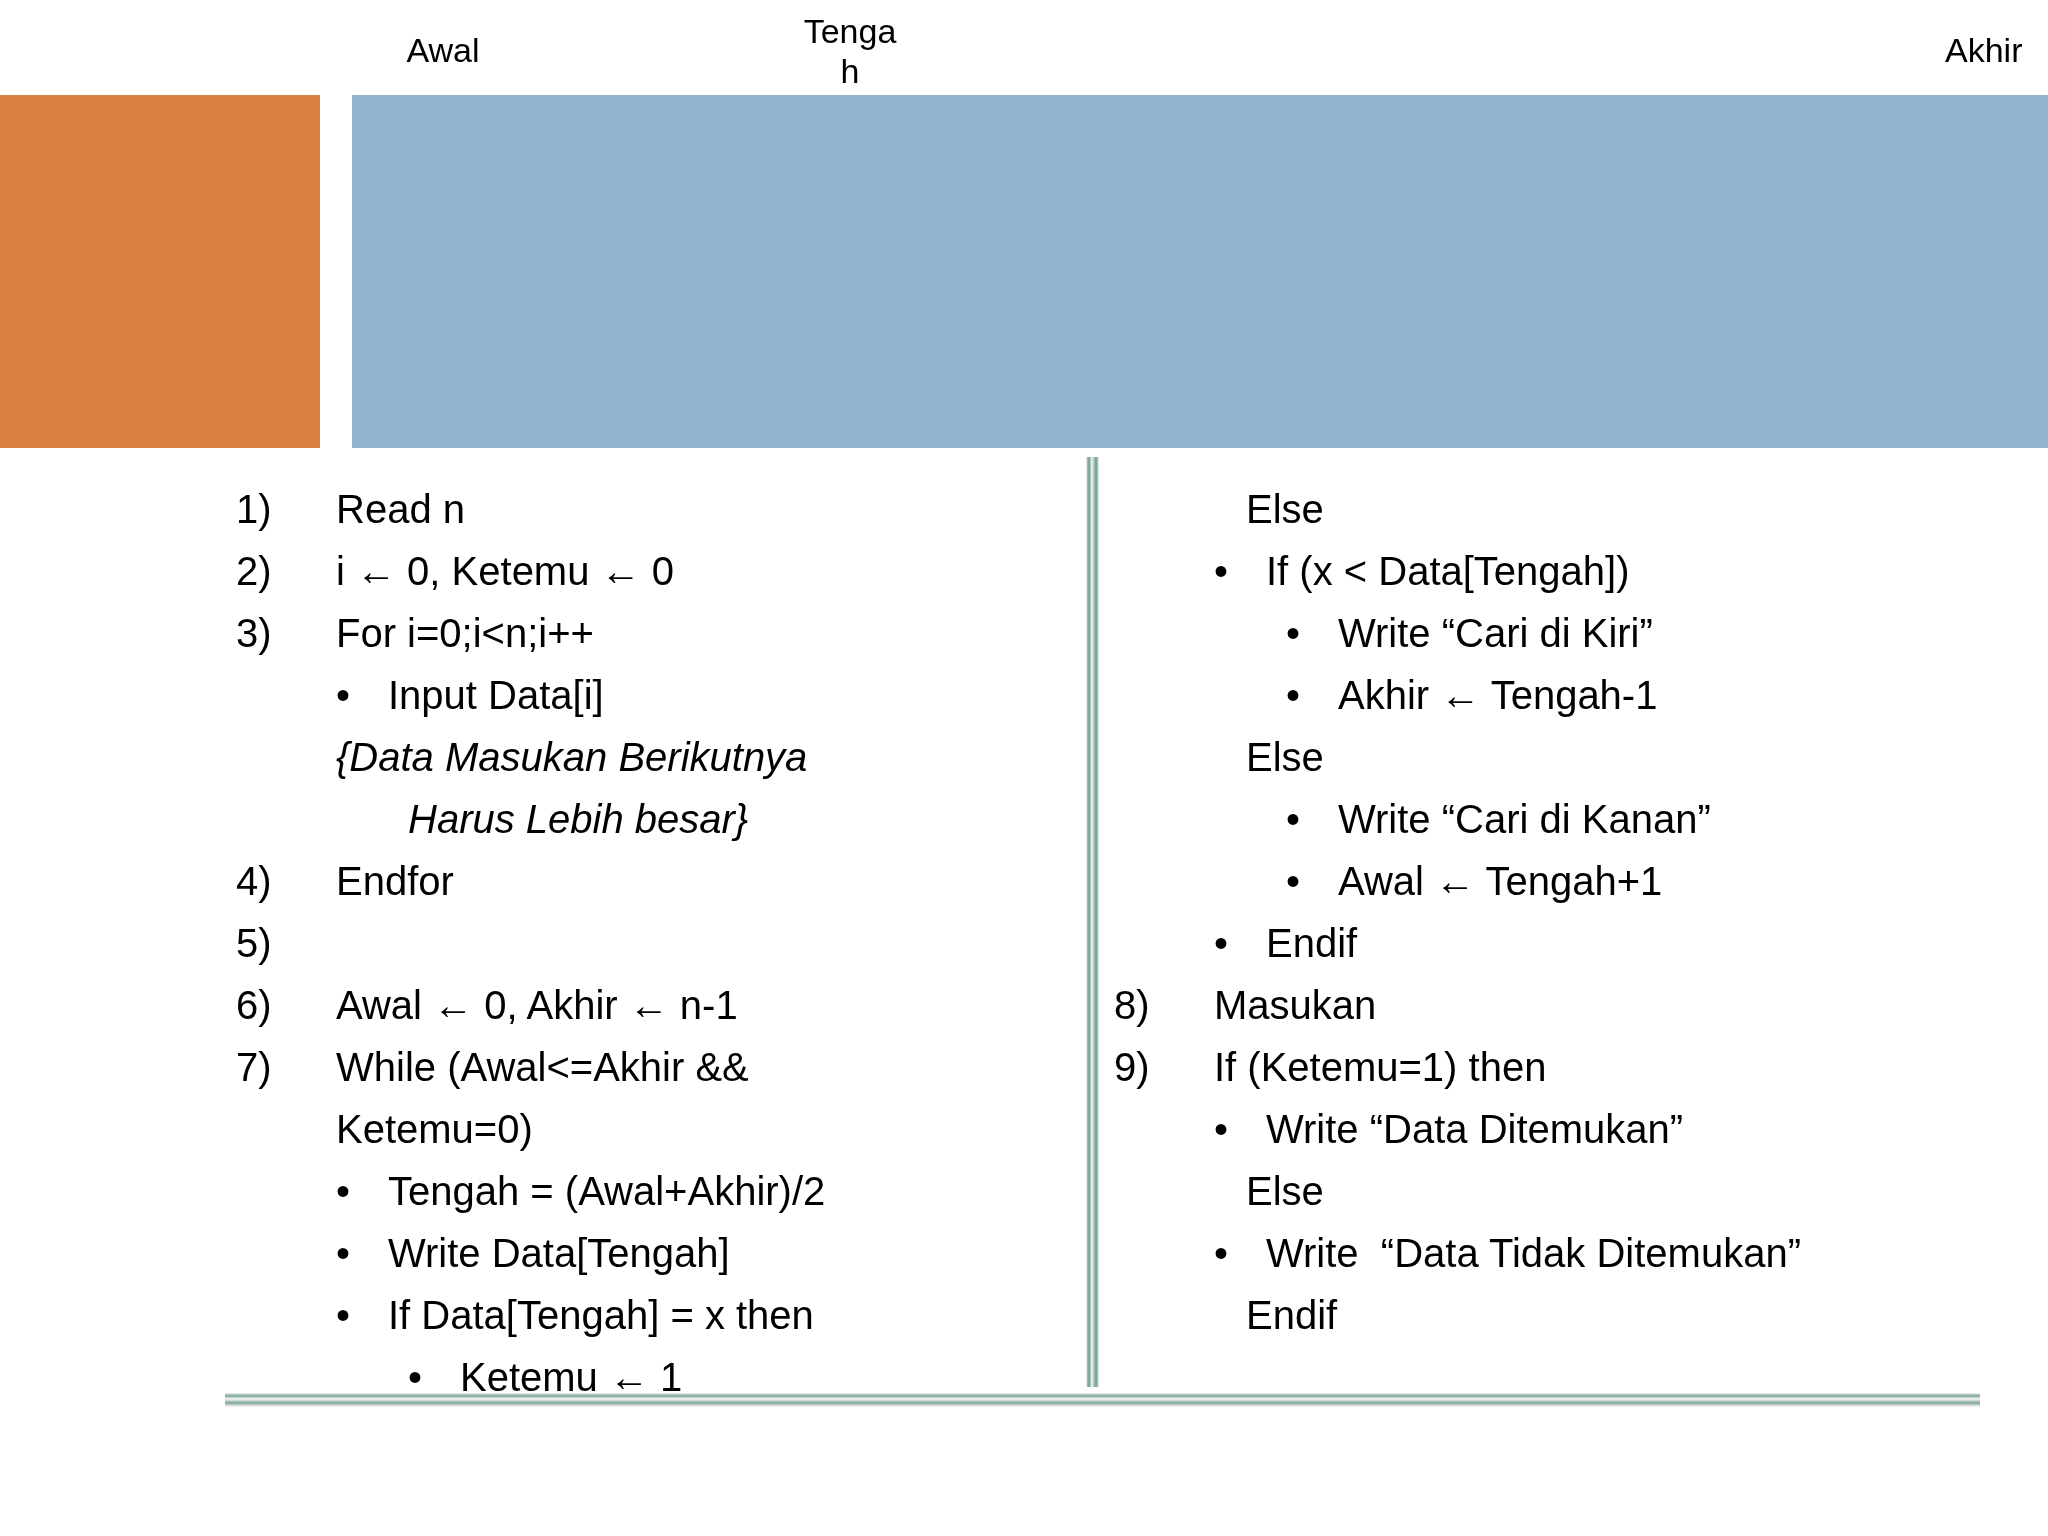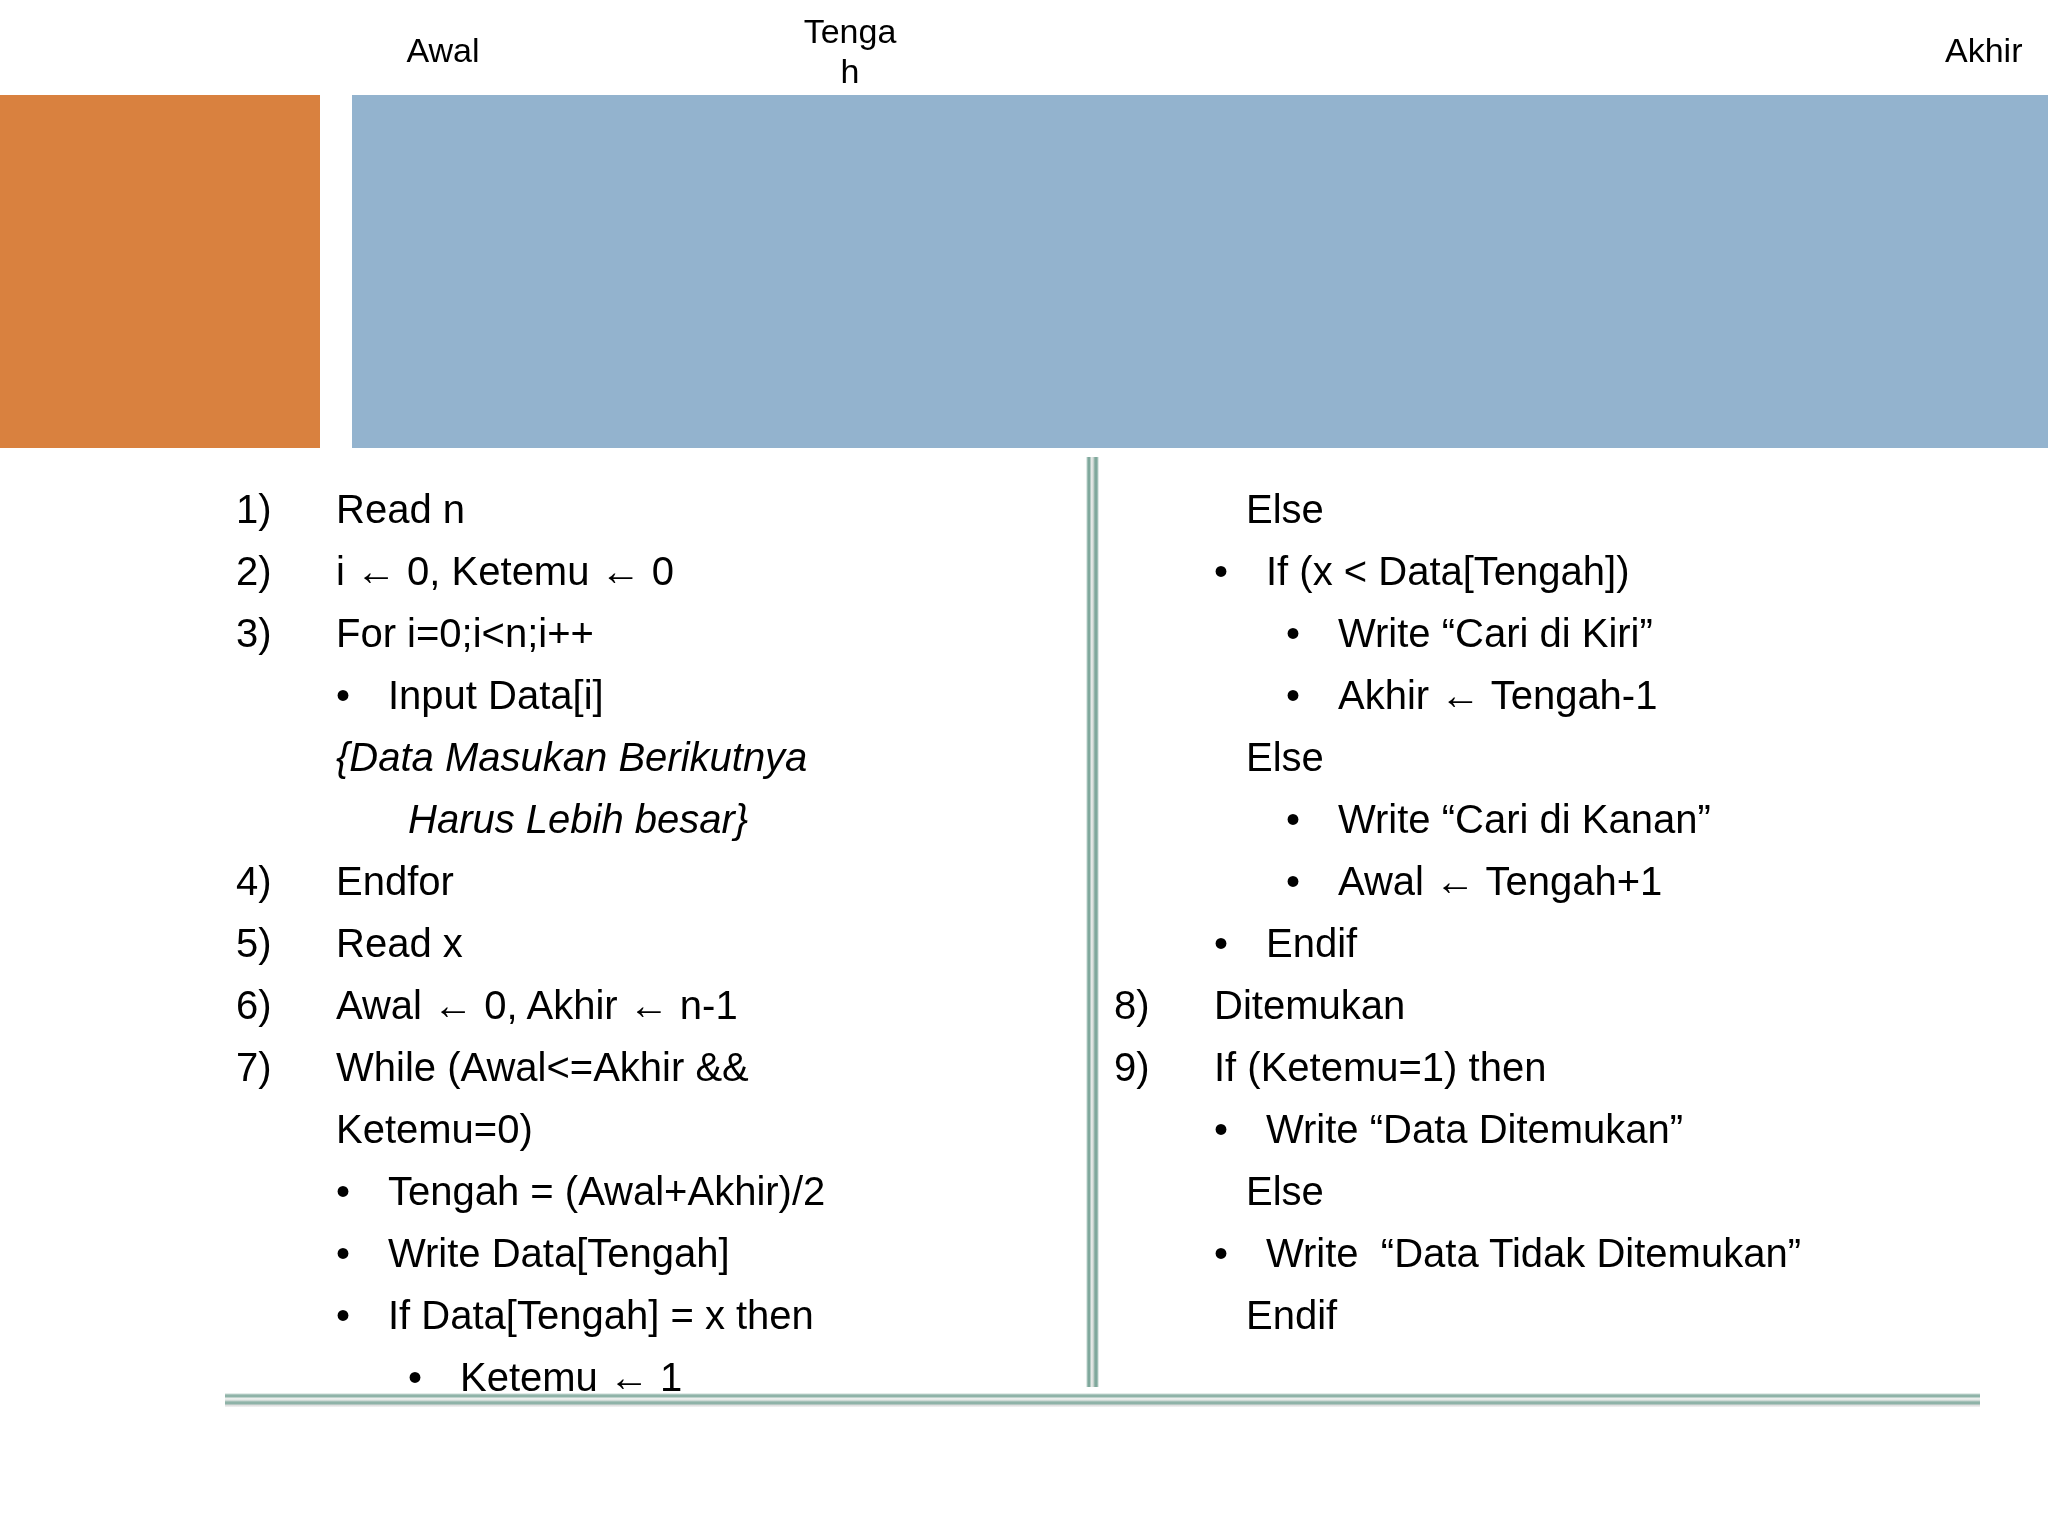--- a/index.html
+++ b/index.html
@@ -136,38 +136,38 @@
 <div id="divider-bottom"></div>
 
 <div class="code-col" id="col-left">
     <div class="line"><span class="num">1)</span><span class="num-text">Read n</span></div>
     <div class="line"><span class="num">2)</span><span class="num-text">i ← 0, Ketemu ← 0</span></div>
     <div class="line"><span class="num">3)</span><span class="num-text">For i=0;i&lt;n;i++</span></div>
     <div class="line"><span class="bul1"><span class="dot"></span><span>Input Data[i]</span></span></div>
     <div class="line"><span class="cont-note">{Data Masukan Berikutnya</span></div>
     <div class="line"><span class="cont-note2">Harus Lebih besar}</span></div>
     <div class="line"><span class="num">4)</span><span class="num-text">Endfor</span></div>
-    <div class="line"><span class="num">5)</span><span class="num-text">Read x</span></div>
+    <div class="line"><span class="num">5)</span></div>
     <div class="line"><span class="num">6)</span><span class="num-text">Awal ← 0, Akhir ← n-1</span></div>
     <div class="line"><span class="num">7)</span><span class="num-text">While (Awal&lt;=Akhir &amp;&amp;</span></div>
     <div class="line"><span class="cont">Ketemu=0)</span></div>
     <div class="line"><span class="bul1"><span class="dot"></span><span>Tengah = (Awal+Akhir)/2</span></span></div>
     <div class="line"><span class="bul1"><span class="dot"></span><span>Write Data[Tengah]</span></span></div>
     <div class="line"><span class="bul1"><span class="dot"></span><span>If Data[Tengah] = x then</span></span></div>
     <div class="line"><span class="bul2"><span class="dot"></span><span>Ketemu ← 1</span></span></div>
   </div>
 
 <div class="code-col" id="col-right">
     <div class="line"><span class="kw2">Else</span></div>
     <div class="line"><span class="bul1"><span class="dot"></span><span>If (x &lt; Data[Tengah])</span></span></div>
     <div class="line"><span class="bul2"><span class="dot"></span><span>Write “Cari di Kiri”</span></span></div>
     <div class="line"><span class="bul2"><span class="dot"></span><span>Akhir ← Tengah-1</span></span></div>
     <div class="line"><span class="kw2">Else</span></div>
     <div class="line"><span class="bul2"><span class="dot"></span><span>Write “Cari di Kanan”</span></span></div>
     <div class="line"><span class="bul2"><span class="dot"></span><span>Awal ← Tengah+1</span></span></div>
     <div class="line"><span class="bul1"><span class="dot"></span><span>Endif</span></span></div>
-    <div class="line"><span class="num">8)</span><span class="num-text">Ditemukan</span></div>
+    <div class="line"><span class="num">8)</span><span class="num-text">Masukan</span></div>
     <div class="line"><span class="num">9)</span><span class="num-text">If (Ketemu=1) then</span></div>
     <div class="line"><span class="bul1"><span class="dot"></span><span>Write “Data Ditemukan”</span></span></div>
     <div class="line"><span class="kw2">Else</span></div>
     <div class="line"><span class="bul1"><span class="dot"></span><span>Write  “Data Tidak Ditemukan”</span></span></div>
     <div class="line"><span class="kw2">Endif</span></div>
   </div>
 
 </body></html>

